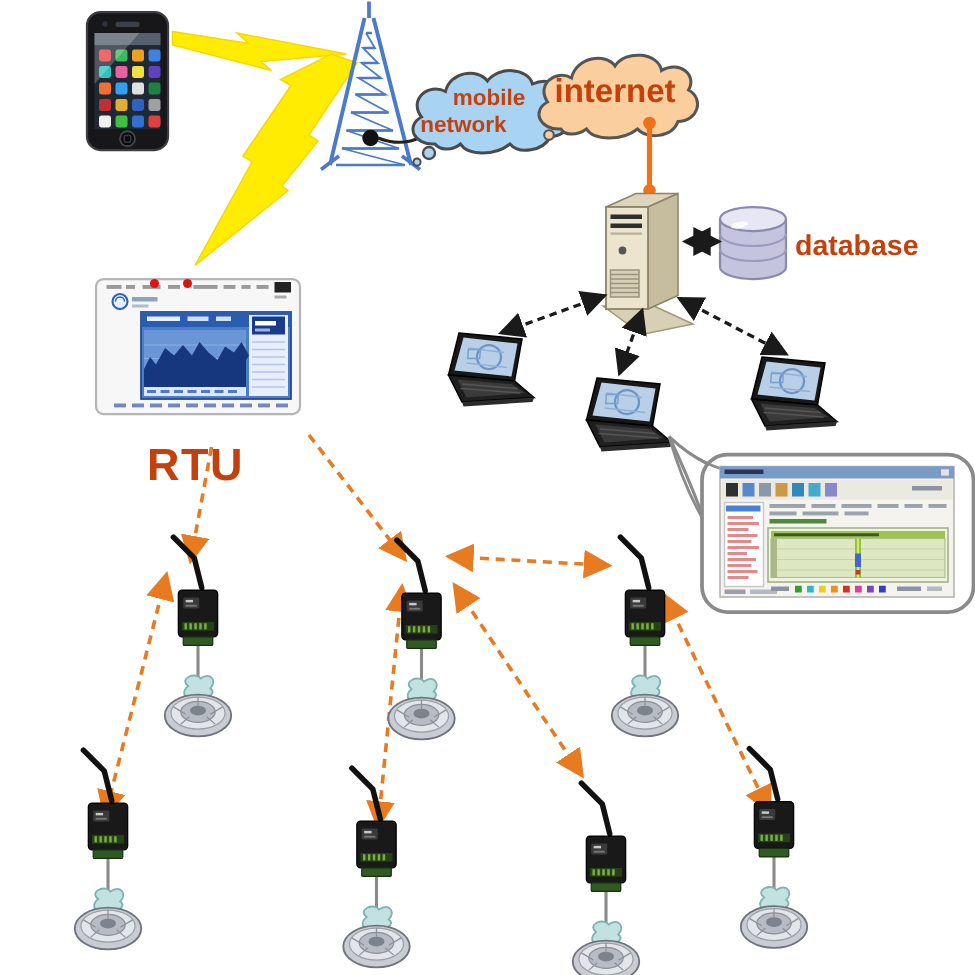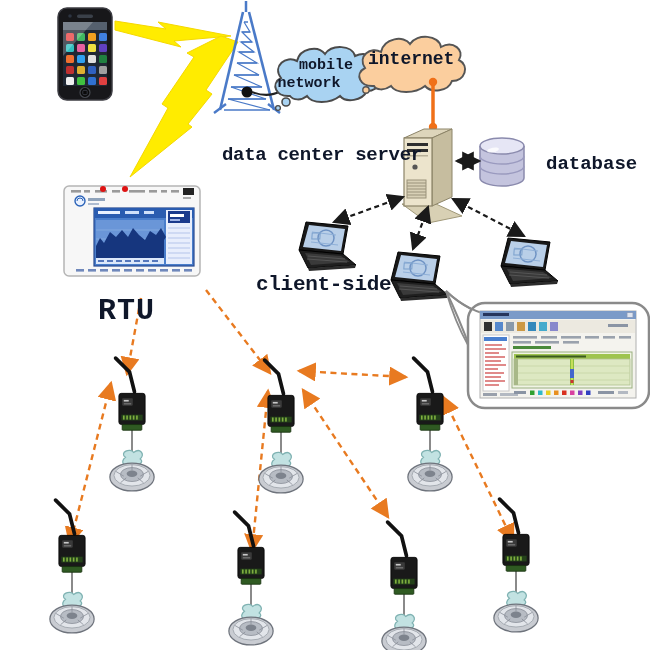--- a/index.html
+++ b/index.html
@@ -1,24 +1,24 @@
 <!DOCTYPE html>
 <html><head>
 <meta charset="utf-8">
 <style>
   html,body{margin:0;padding:0;background:#fff;}
   #stage{position:relative;width:650px;height:650px;background:#fff;overflow:hidden;
          font-family:"Liberation Sans","DejaVu Sans",sans-serif;}
   #diagram-svg{position:absolute;left:0;top:0;}
-  .lbl{position:absolute;color:#0f172a;font-weight:700;line-height:1;white-space:nowrap;font-family:Liberation Mono, monospace;}
+  .lbl{position:absolute;color:#c2410c;font-weight:700;line-height:1;white-space:nowrap;}
   .lbl-mobile1{left:296px;top:58px;width:60px;text-align:center;font-size:15px;}
   .lbl-mobile2{left:276px;top:76px;width:66px;text-align:center;font-size:15px;}
-  .lbl-internet{left:368px;top:50px;width:84px;text-align:left;font-size:18px;}
+  .lbl-internet{left:368px;top:50px;width:84px;text-align:center;font-size:22px;}
   .lbl-dcs{left:222px;top:146px;width:192px;text-align:left;font-size:19px;letter-spacing:-0.3px;}
-  .lbl-db{left:546px;top:155px;font-size:19px;}
+  .lbl-db{left:530px;top:155px;font-size:19px;}
   .lbl-client{left:256px;top:274px;font-size:21px;letter-spacing:-0.3px;}
   .lbl-rtu{left:98px;top:296px;font-size:30px;letter-spacing:1px;}
 </style>
 </head>
 <body>
 
 <div id="stage">
 
 <svg id="diagram-svg" width="650" height="650" viewBox="0 0 650 650">
   <defs>
@@ -338,18 +338,16 @@
         <rect x="598" y="391" width="16" height="3" fill="#8a94a4"></rect>
             <rect x="618" y="391" width="10" height="3" fill="#b3b9c2"></rect>
       </g>
     </g>
   </g>
 </svg>
 
 <div class="lbl lbl-mobile1">mobile</div>
 <div class="lbl lbl-mobile2">network</div>
 <div class="lbl lbl-internet">internet</div>
-<div class="lbl lbl-dcs">data center server</div>
 <div class="lbl lbl-db">database</div>
-<div class="lbl lbl-client">client-side</div>
 <div class="lbl lbl-rtu">RTU</div>
 
 </div>
 
 </body></html>

